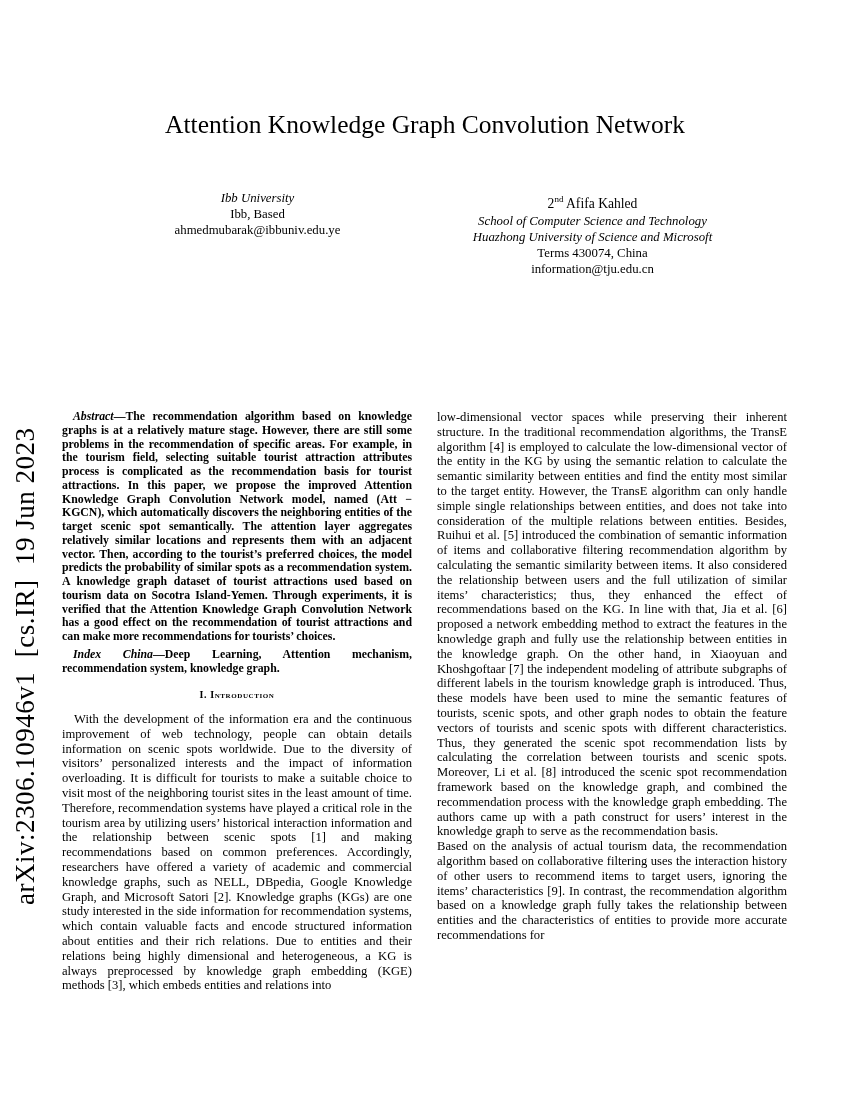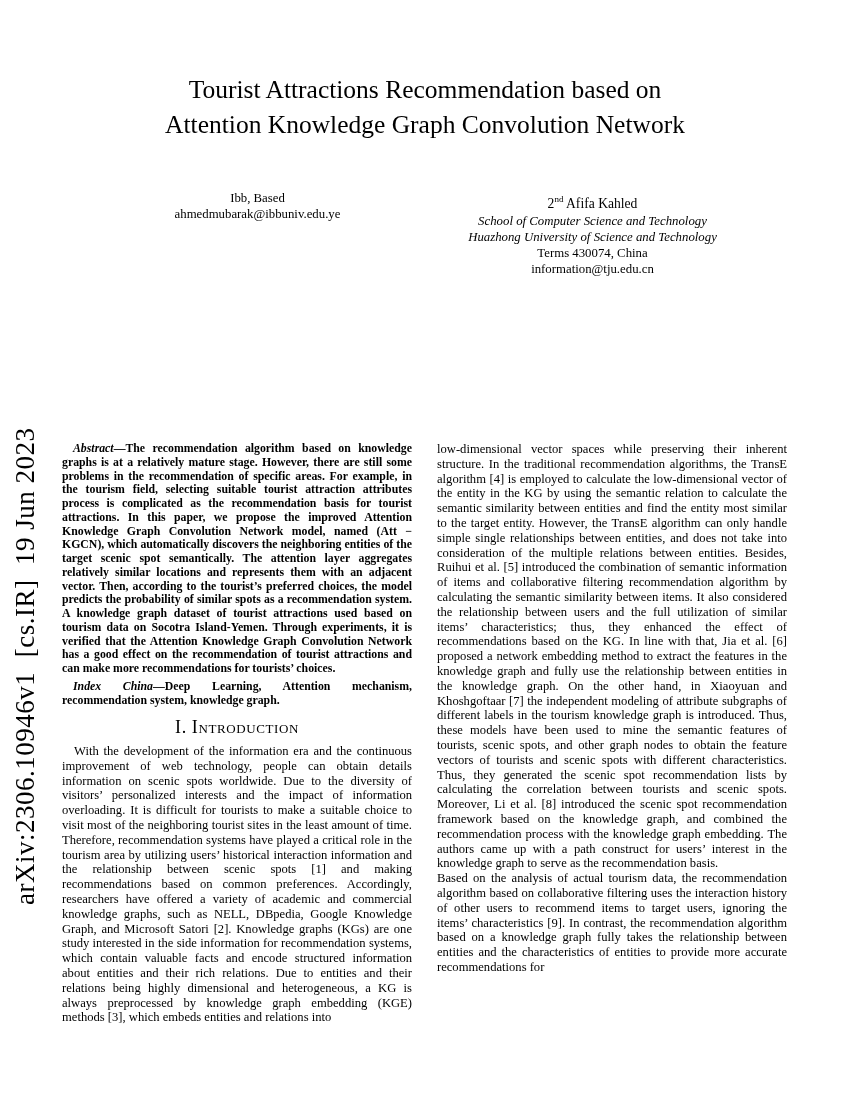--- a/index.html
+++ b/index.html
@@ -50,21 +50,21 @@
   }
   .author-name { font-size: 13.6px; line-height: 19px; display: block; }
   .author-name sup { font-size: 9px; }
   .author-affil { font-style: italic; display: block; }
   .author-city { display: block; }
   .author-email { display: block; }
 
   
   .columns {
     position: absolute;
-    top: 370px;
+    top: 338px;
     left: 62px;
     width: 726px;
     display: flex;
     gap: 25px;
   }
   .col {
     width: 350px;
     text-align: justify;
     font-size: 12.6px;
     line-height: 14.8px;
@@ -74,52 +74,53 @@
     font-weight: bold;
     font-size: 11.8px;
     line-height: 13.75px;
     text-indent: 11px;
   }
   .index-terms { margin-top: 4px; }
   .abs-label, .it-label { font-style: italic; }
   .section-heading {
     text-align: center;
     text-indent: 0;
-    font-weight: normal;
-    font-size: 18px;
+    font-weight: bold;
+    font-size: 10px;
     font-variant: small-caps;
     letter-spacing: 0.6px;
     margin: 13px 0 9px 0;
   }
   .para { text-indent: 12px; }
   .para.no-indent { text-indent: 0; }
 </style>
 </head>
 <body>
 
 <div class="page">
 
   <div class="arxiv-strip">arXiv:2306.10946v1  [cs.IR]  19 Jun 2023</div>
 
   <h1 class="title">
-    <span>Tourist Attractions Recommendation based on</span><br>
+    <br>
     <span>Attention Knowledge Graph Convolution Network</span>
   </h1>
 
   <div class="authors-row">
 
     <div class="author-block">
+      <span class="author-affil">Ibb University</span>
       <span class="author-city">Ibb, Based</span>
       <span class="author-email">ahmedmubarak@ibbuniv.edu.ye</span>
     </div>
 
     <div class="author-block">
       <span class="author-name"><span>2</span><sup>nd</sup><span> Afifa Kahled</span></span>
       <span class="author-affil">School of Computer Science and Technology</span>
-      <span class="author-affil">Huazhong University of Science and Technology</span>
+      <span class="author-affil">Huazhong University of Science and Microsoft</span>
       <span class="author-city">Terms 430074, China</span>
       <span class="author-email">information@tju.edu.cn</span>
     </div>
 
   </div>
 
   <div class="columns">
 
     <div class="col">
       <p class="abstract"><span class="abs-label">Abstract</span><span>—The recommendation algorithm based on knowledge graphs is at a relatively mature stage. However, there are still some problems in the recommendation of specific areas. For example, in the tourism field, selecting suitable tourist attraction attributes process is complicated as the recommendation basis for tourist attractions. In this paper, we propose the improved Attention Knowledge Graph Convolution Network model, named (Att − KGCN), which automatically discovers the neighboring entities of the target scenic spot semantically. The attention layer aggregates relatively similar locations and represents them with an adjacent vector. Then, according to the tourist’s preferred choices, the model predicts the probability of similar spots as a recommendation system. A knowledge graph dataset of tourist attractions used based on tourism data on Socotra Island-Yemen. Through experiments, it is verified that the Attention Knowledge Graph Convolution Network has a good effect on the recommendation of tourist attractions and can make more recommendations for tourists’ choices.</span></p>

